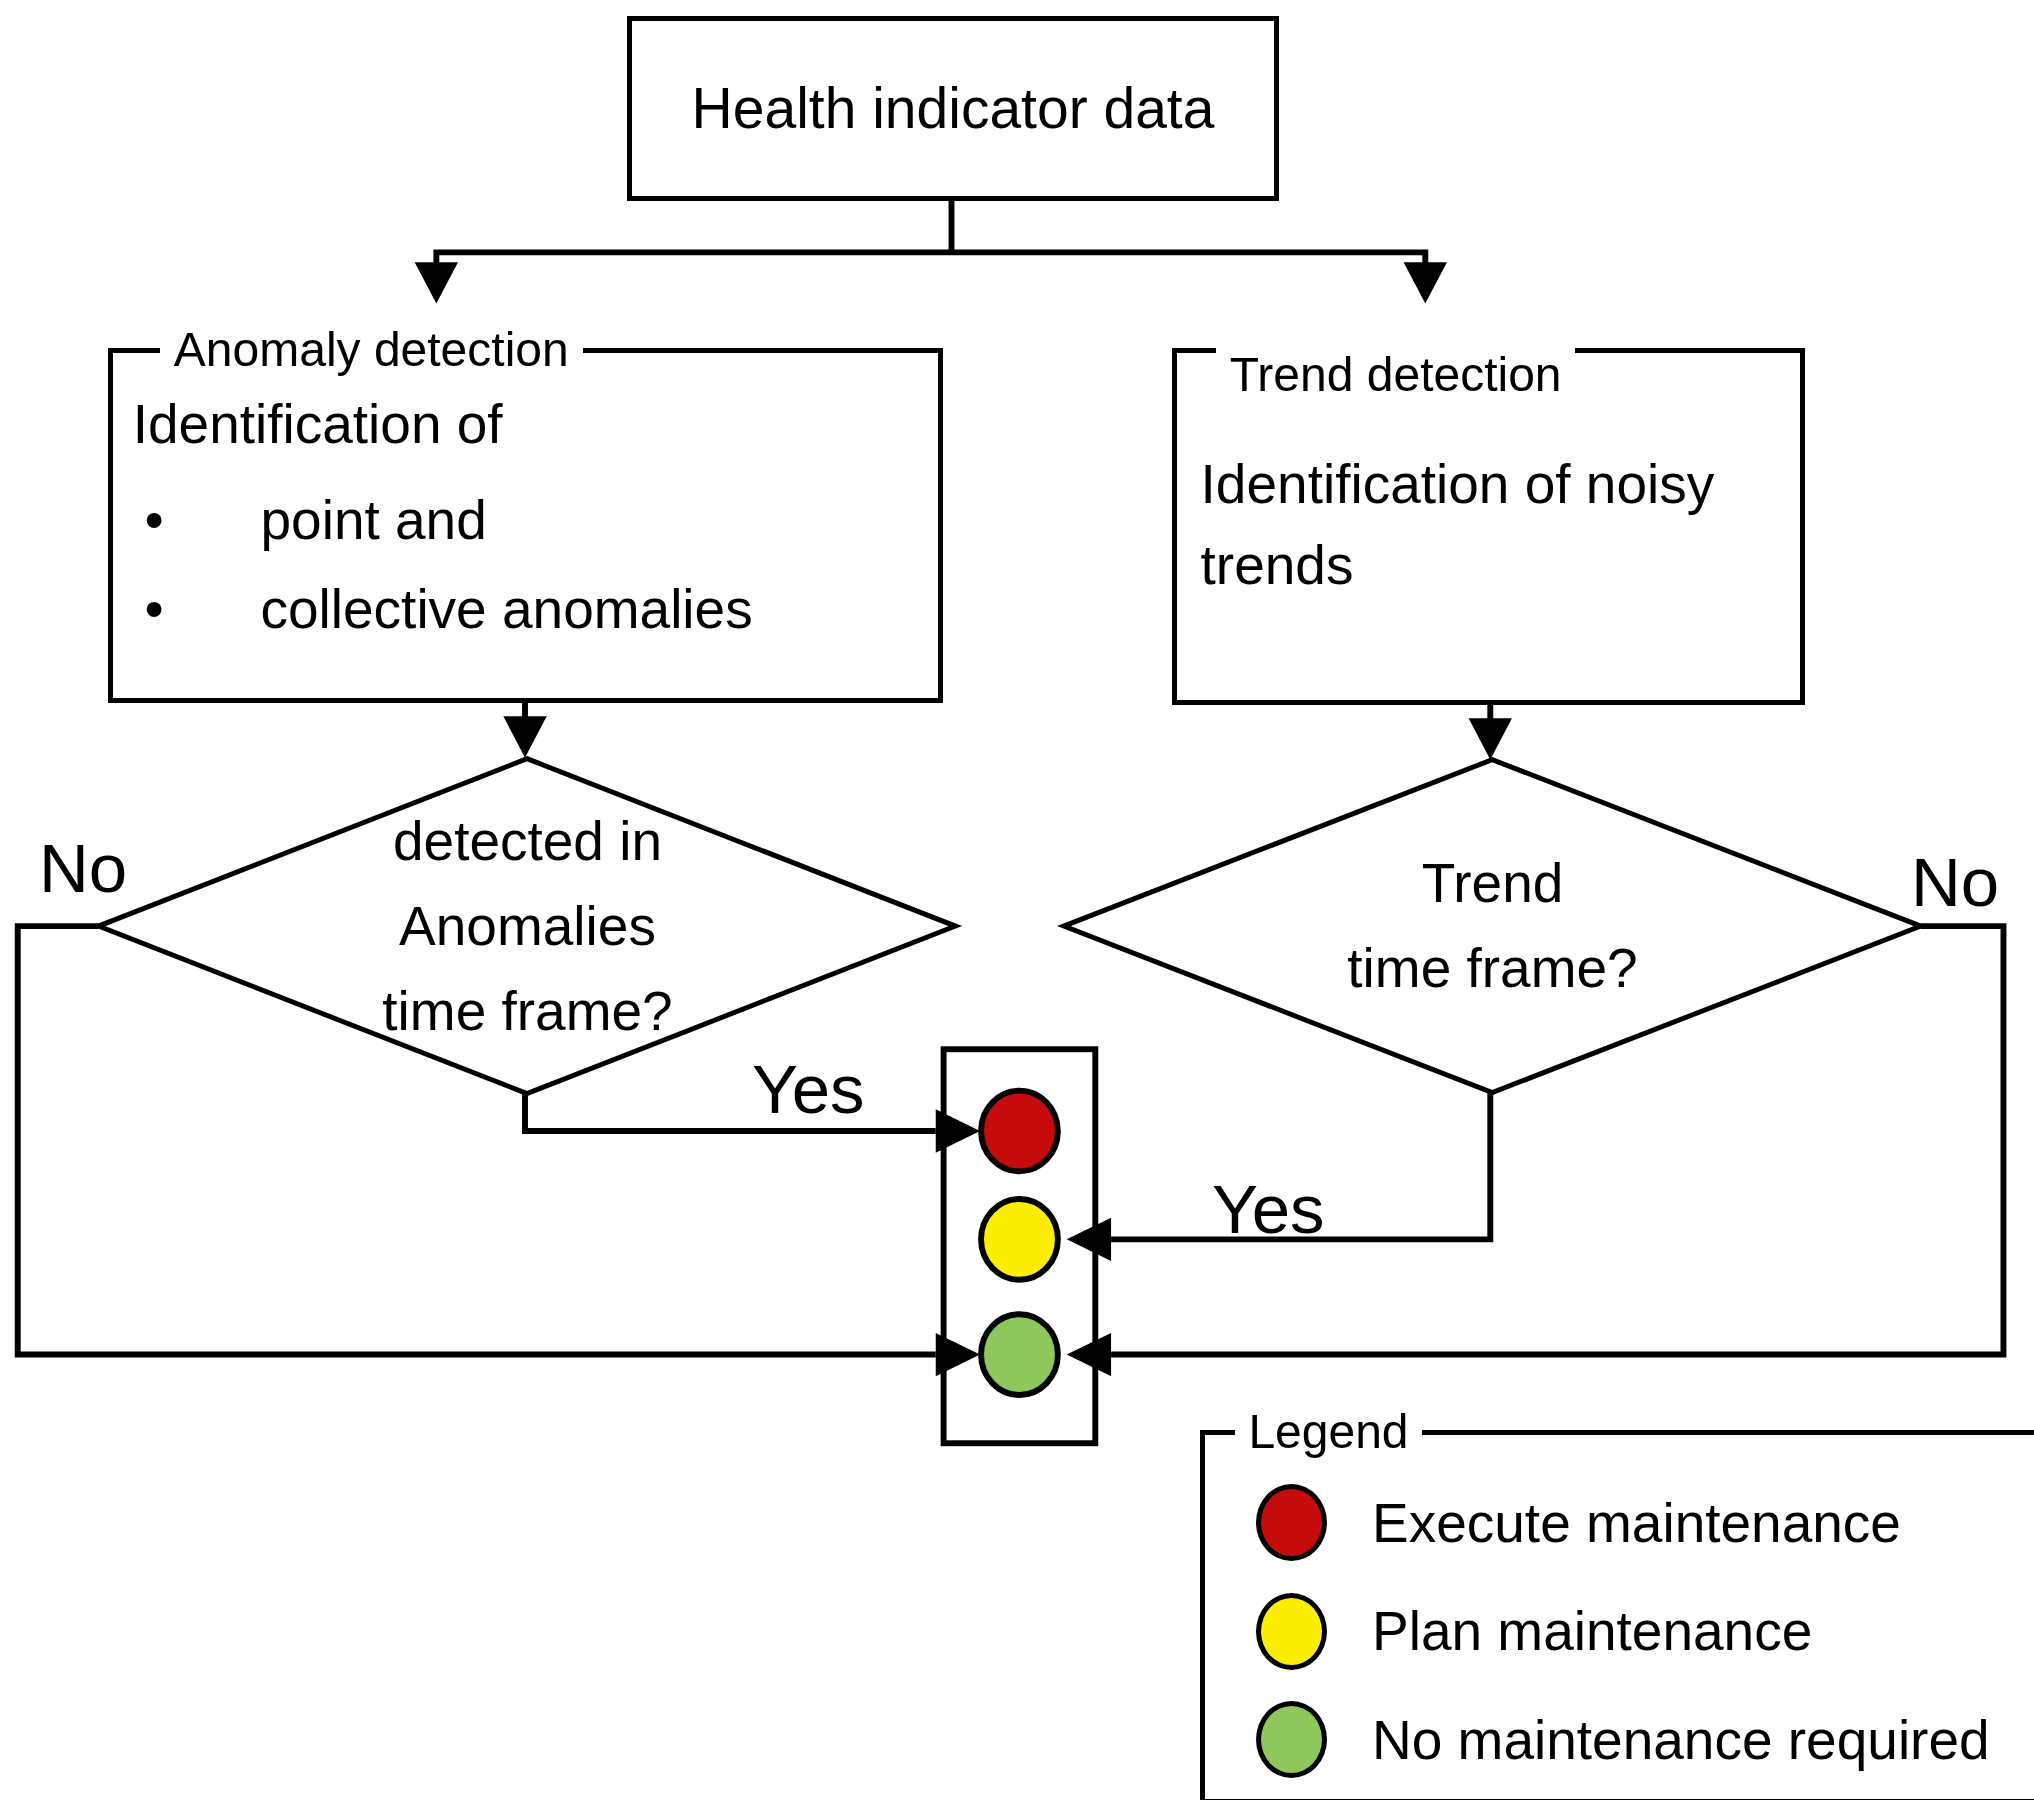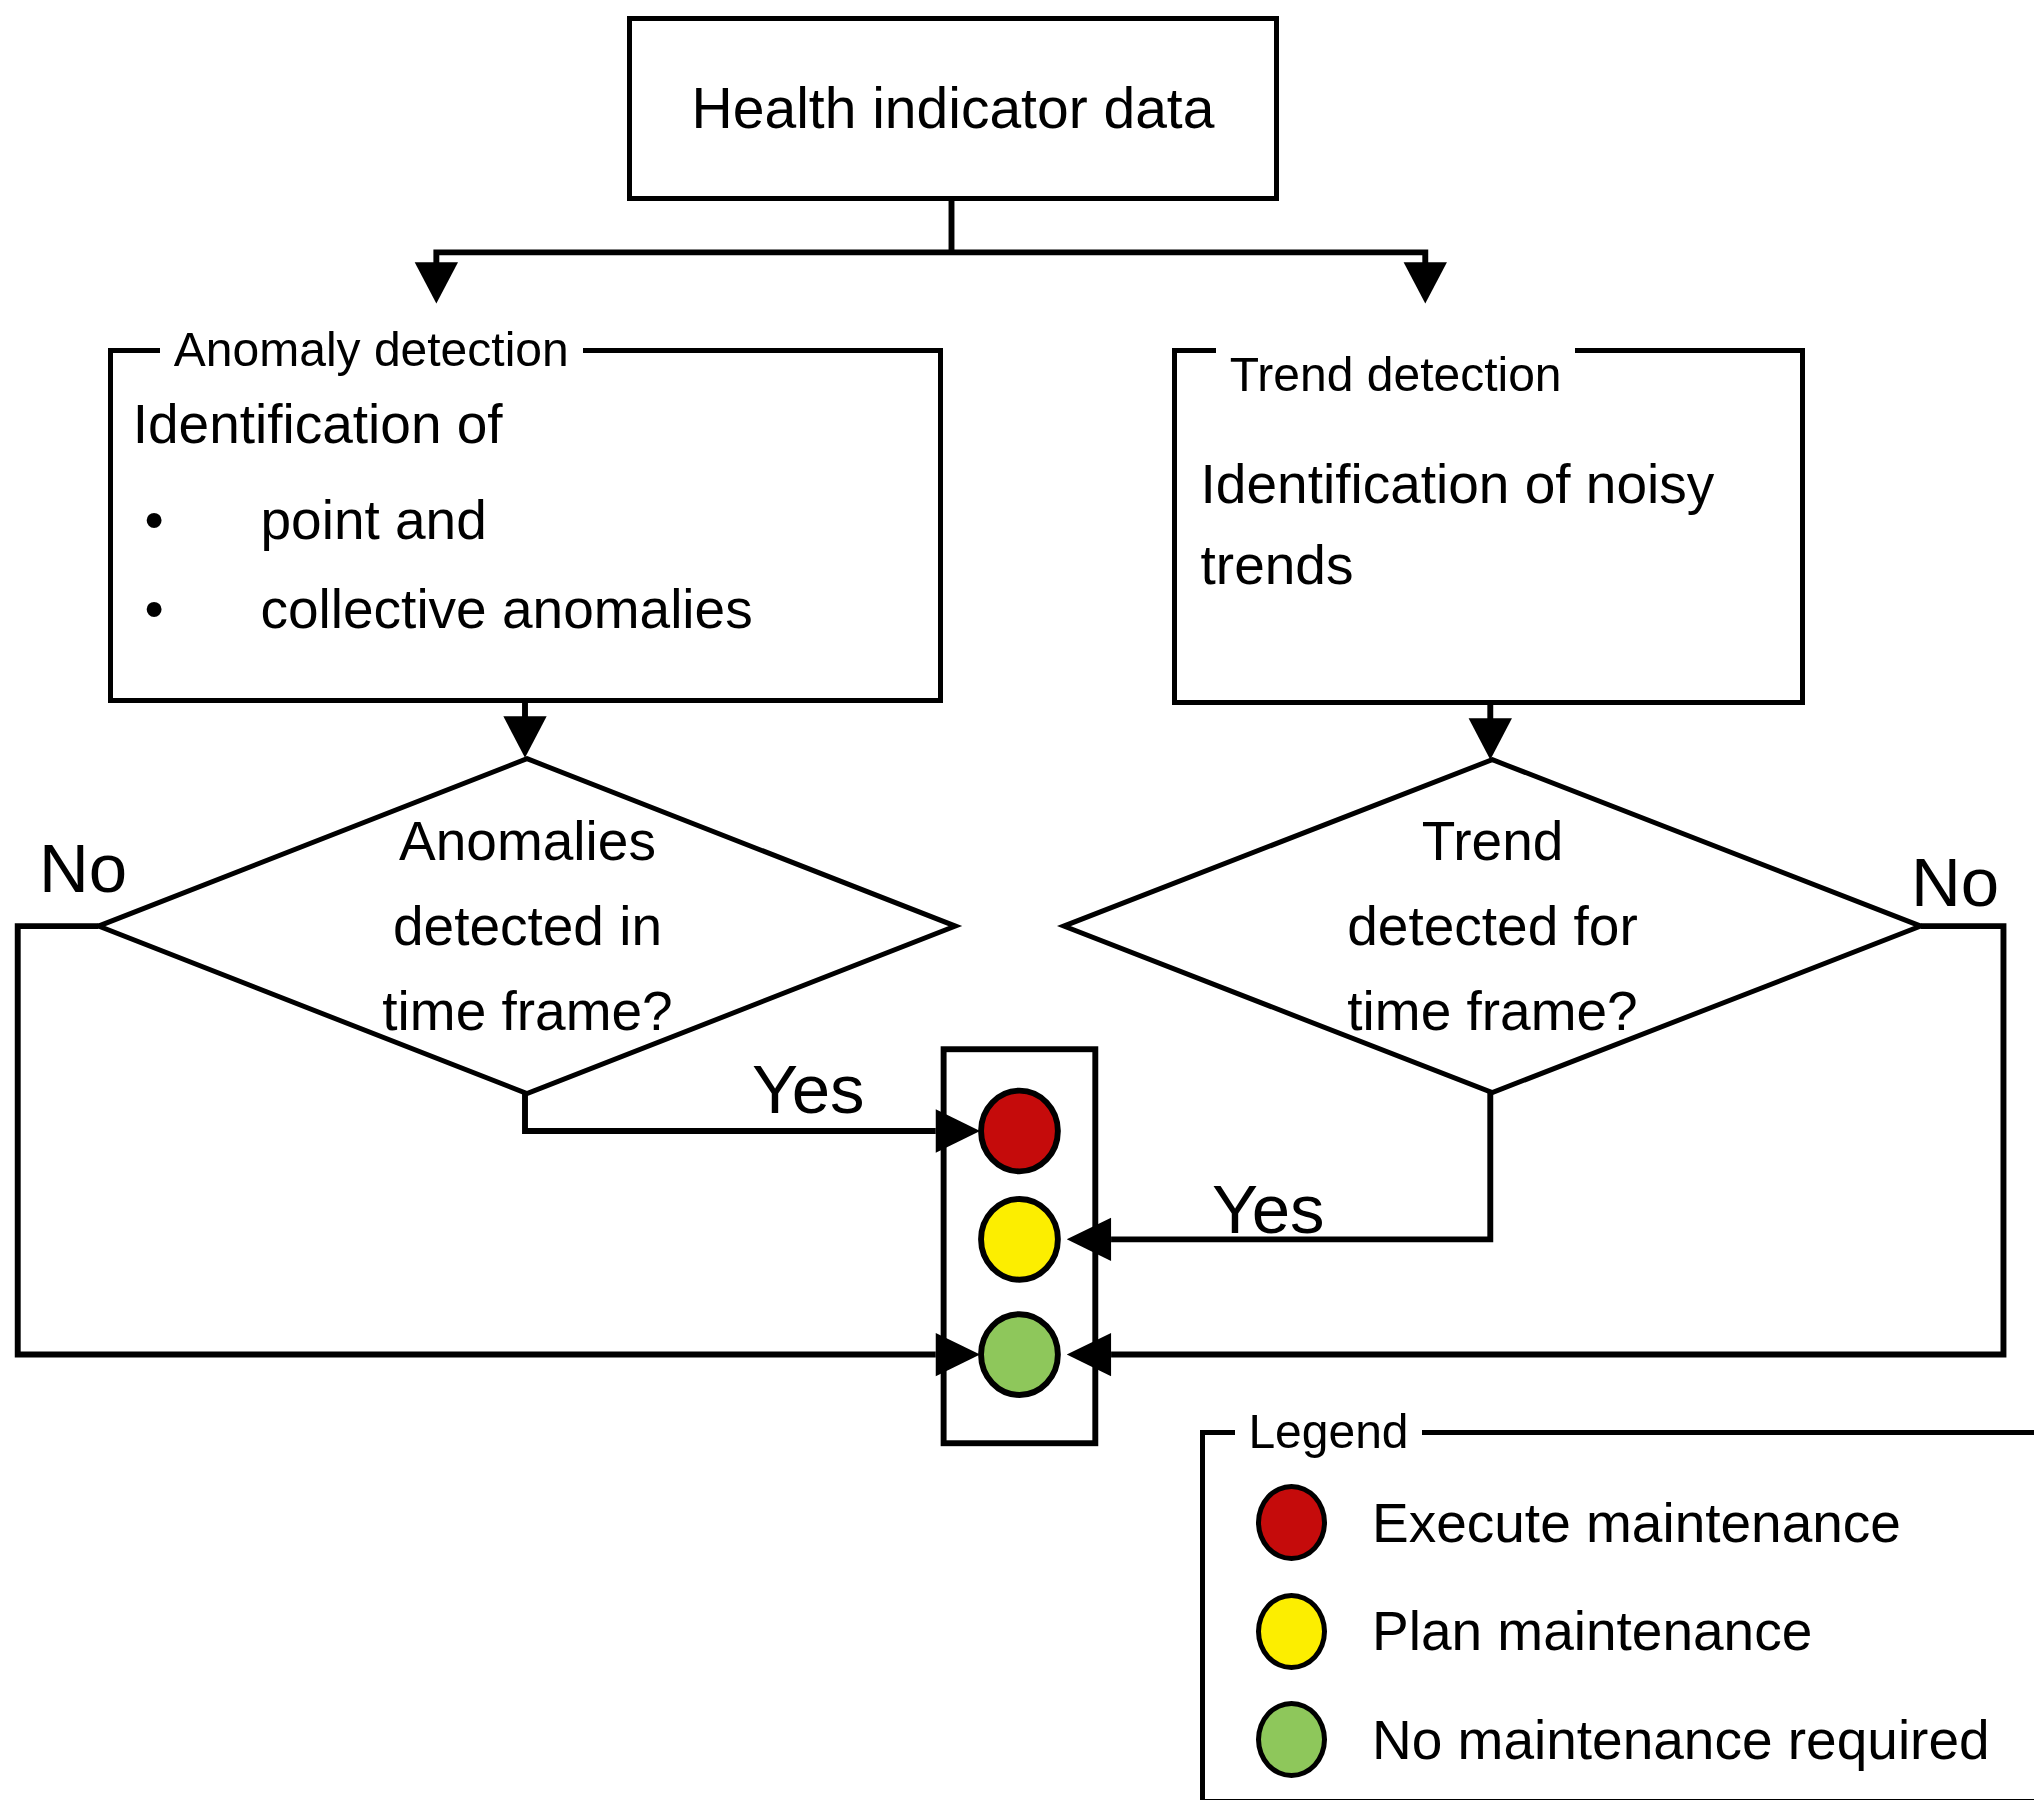--- a/index.html
+++ b/index.html
@@ -121,27 +121,26 @@
       </div>
     </div>
   </div>
 
   <div class="fieldset" style="left:1172px;top:348px;width:633px;height:357px;">
     <span class="fs-title" style="left:39px;margin-top:25px;">Trend detection</span>
     <div class="fs-body" style="padding:91px 15.8px 0 23.6px;width:552px;line-height:81px;">Identification of noisy trends</div>
   </div>
 
   <div class="diamond-label" style="left:281px;top:803px;width:493px;height:246px;">
+    <div>detected in</div>
     <div>Anomalies</div>
-    <div>detected in</div>
     <div>time frame?</div>
   </div>
   <div class="diamond-label" style="left:1246px;top:803px;width:493px;height:246px;">
     <div>Trend</div>
-    <div>detected for</div>
     <div>time frame?</div>
   </div>
 
   <div class="edge-label" style="left:39px;top:829px;">No</div>
   <div class="edge-label" style="left:1911px;top:843px;">No</div>
   <div class="edge-label" style="left:752px;top:1050px;">Yes</div>
   <div class="edge-label" style="left:1212px;top:1170px;">Yes</div>
 
   <div class="fieldset" style="left:1200px;top:1430px;width:871px;height:374px;">
     <span class="fs-title" style="left:29.6px;">Legend</span>

